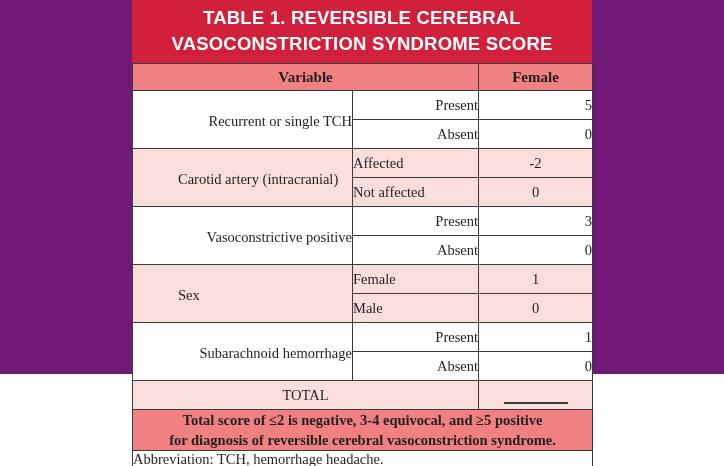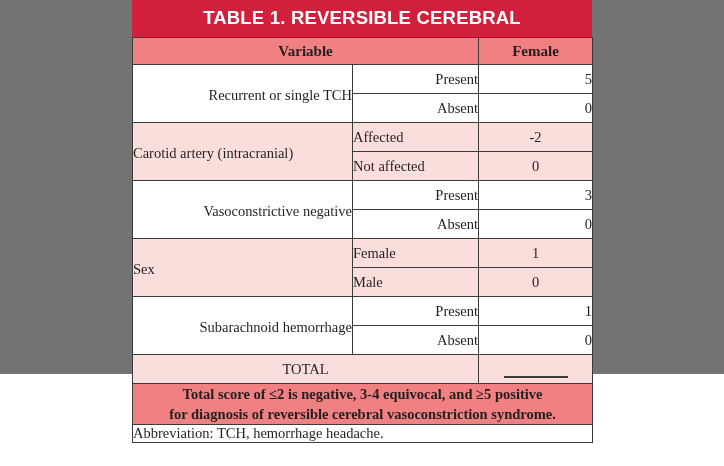--- a/index.html
+++ b/index.html
@@ -11,21 +11,21 @@
     width: 724px;
     height: 466px;
     font-family: "Liberation Sans", sans-serif;
     overflow: hidden;
   }
 
   #page {
     position: relative;
     width: 724px;
     height: 374px;
-    background: #737373;
+    background: #701a75;
   }
 
   .table-wrap {
     position: absolute;
     left: 132px;
     top: 0px;
     width: 460px;
   }
 
   
@@ -81,20 +81,21 @@
   .cell-var {
     height: 28px;
     padding: 0 0 0 7px;
     text-align: left;
     vertical-align: top;
     white-space: nowrap;
   }
   .cell-var .var-inner {
     display: block;
     padding-top: 4px;
+    margin-left: 45px;
   }
   .cell-pts {
     height: 28px;
     text-align: center;
     padding: 0;
   }
 
   .band-white { background: #ffffff; text-align: right; }
   .band-pink  { background: #fadedb; }
 
@@ -143,20 +144,21 @@
   }
 </style>
 </head>
 <body>
 
 <div id="page">
   <div class="table-wrap">
 
     <div class="title-bar">
       <span class="title-line">TABLE 1. REVERSIBLE CEREBRAL</span>
+      <span class="title-line">VASOCONSTRICTION SYNDROME SCORE</span>
     </div>
 
     <table class="score-table">
       <colgroup>
         <col class="c-variable">
         <col class="c-level">
         <col class="c-points">
       </colgroup>
       <thead>
         <tr>
@@ -185,21 +187,21 @@
           <td class="cell band-pink">Affected</td>
           <td class="cell-pts band-pink">-2</td>
         </tr>
         <tr>
           <td class="cell band-pink">Not affected</td>
           <td class="cell-pts band-pink">0</td>
         </tr>
 
         <tr>
           <td class="cell-var band-white" rowspan="2">
-              <span class="var-inner">Vasoconstrictive negative</span>
+              <span class="var-inner">Vasoconstrictive positive</span>
             </td>
           <td class="cell band-white">Present</td>
           <td class="cell-pts band-white">3</td>
         </tr>
         <tr>
           <td class="cell band-white">Absent</td>
           <td class="cell-pts band-white">0</td>
         </tr>
 
         <tr>

